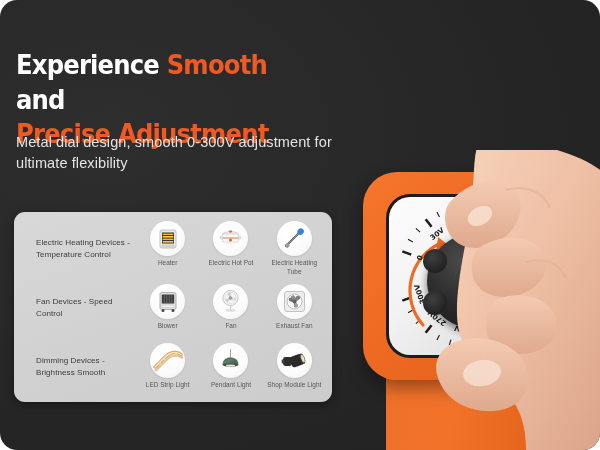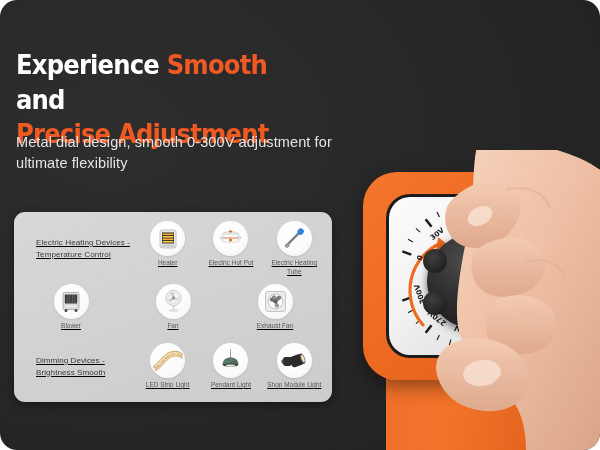--- a/index.html
+++ b/index.html
@@ -48,21 +48,20 @@
     position: absolute;
     left: 14px; top: 212px;
     width: 318px; height: 190px;
     background: linear-gradient(160deg, #d8d8d8 0%, #d2d2d2 45%, #cccccc 100%);
     border-radius: 11px;
     box-shadow: 0 2px 9px rgba(0,0,0,0.42);
     padding: 7px 6px 6px 6px;
     display: flex;
     flex-direction: column;
     justify-content: space-around;
-    text-decoration: underline;
   }
   .card-row {
     display: flex;
     align-items: center;
     height: 58px;
   }
   .row-label {
     width: 116px;
     padding-left: 16px;
     font-size: 8.1px;
@@ -232,20 +231,22 @@
             </svg>
           </div>
           <div class="item-label">Electric
 Heating Tube</div>
         </div>
 
       </div>
     </div>
 
     <div class="card-row">
+      <div class="row-label">Fan Devices -
+Speed Control</div>
       <div class="row-items">
 
         <div class="item">
           <div class="item-circle">
             <svg width="26" height="26" viewBox="0 0 26 26">
               <rect x="5" y="3.5" width="16" height="17" rx="1.6" fill="#e2e2e2" stroke="#9f9f9f" stroke-width="0.8"></rect>
               <rect x="6.8" y="5.5" width="12.4" height="9" fill="#3a3a3a"></rect>
               <g stroke="#7e7e7e" stroke-width="0.7">
                 <line x1="9.3" y1="5.5" x2="9.3" y2="14.5"></line>
                 <line x1="11.8" y1="5.5" x2="11.8" y2="14.5"></line>

